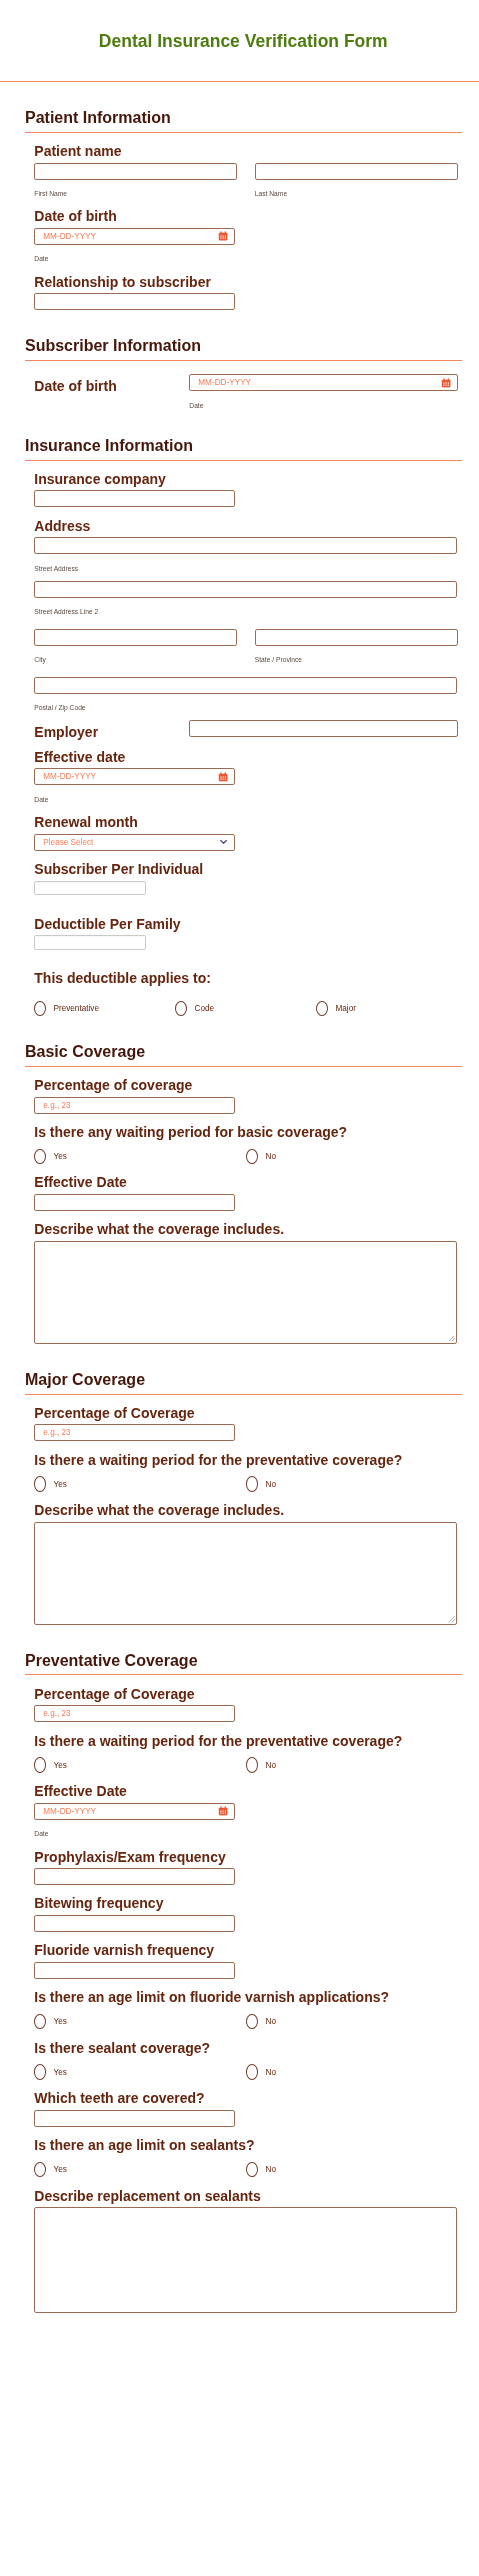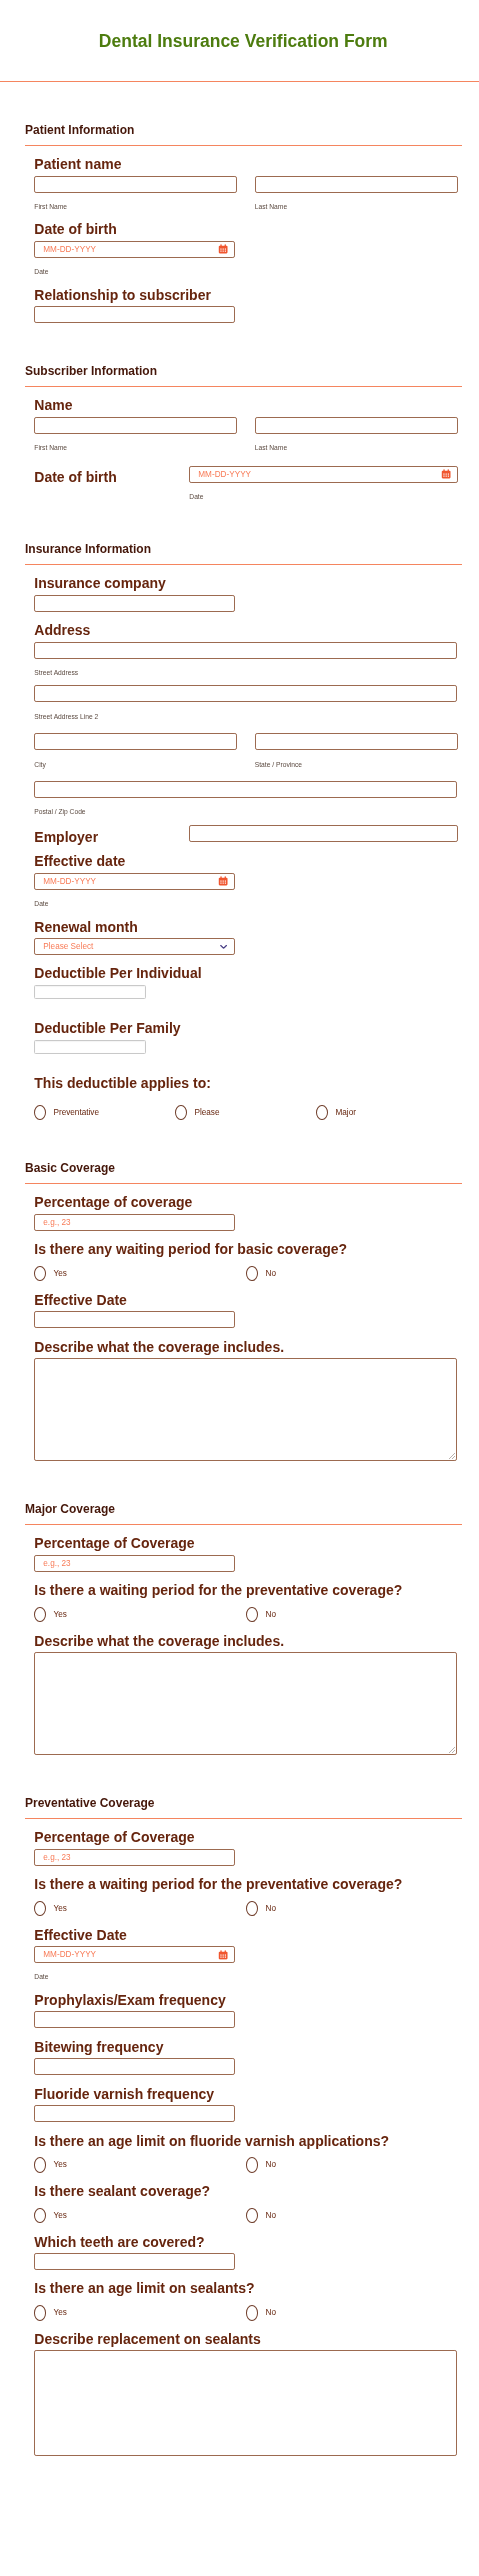--- a/index.html
+++ b/index.html
@@ -13,21 +13,21 @@
   .form-title{
     margin:0; padding-top:30px; text-align:center;
     font-size:17.5px; line-height:23px; font-weight:700; color:#4d7c0f;
   }
   .divider{border:none; border-top:1px solid #f5855f; margin:0;}
   .divider.full-bleed{margin-left:-25px; margin-right:-17.5px;}
   .divider.header-div{margin-top:28px;}
   .divider.section-div{margin-top:6.2px;}
 
   .section-heading{
-    margin:41px 0 0; font-size:12px; line-height:15.5px; font-weight:700; color:#45170a;
+    margin:28px 0 0; font-size:16px; line-height:15.5px; font-weight:700; color:#45170a;
   }
   .fields{padding-left:9.3px;}
   .q-label{
     margin:13.4px 0 5.2px; font-size:14px; line-height:11.3px; font-weight:600; color:#66250e;
   }
   .sublabel{
     margin:10.3px 0 0; font-size:6.7px; line-height:8.2px; color:#5b4a40;
   }
   .input{
     box-sizing:border-box; height:17px; border:0.5px solid #9c6a50; border-radius:2.1px;
@@ -137,33 +137,20 @@
         <input type="text" class="input w-med" style="">
       </div>
     </div>
   </section>
 
   <section>
     <h2 class="section-heading">Subscriber Information</h2>
     <hr class="divider section-div">
     <div class="fields">
 
-      <div>
-        <div class="q-label">Name</div>
-        <div class="two-col">
-          <div class="col">
-            <input type="text" class="input" style="">
-            <div class="sublabel">First Name</div>
-          </div>
-          <div class="col">
-            <input type="text" class="input" style="">
-            <div class="sublabel">Last Name</div>
-          </div>
-        </div>
-      </div>
 
       <div class="row-field">
         <div class="q-label row-label">Date of birth</div>
         <div class="row-control">
           <div class="date-wrap w-row">
             <input type="text" class="input" placeholder="MM-DD-YYYY" style="">
             <span class="cal-icon">
               <svg width="10.3" height="10.3" viewBox="0 0 20 20">
                   <rect x="1.5" y="3.5" width="17" height="15" rx="2" fill="#f0562f"></rect>
                   <rect x="4.6" y="1" width="2.6" height="4.6" rx="1.2" fill="#f0562f"></rect>
@@ -254,39 +241,39 @@
           </select>
           <span class="chevron">
             <svg width="7.2" height="4.6" viewBox="0 0 14 9">
                 <path d="M1.5 1.5 L7 7 L12.5 1.5" stroke="#4e4488" stroke-width="2.4" fill="none" stroke-linecap="round" stroke-linejoin="round"></path>
               </svg>
           </span>
         </div>
       </div>
 
       <div>
-        <div class="q-label">Deductible Per Individual</div>
+        <div class="q-label">Subscriber Per Individual</div>
         <input type="text" class="gray-input" style="">
       </div>
 
       <div>
         <div class="q-label">Deductible Per Family</div>
         <input type="text" class="gray-input" style="">
       </div>
 
       <div>
         <div class="q-label">This deductible applies to:</div>
         <div class="radio-group three">
           <label class="radio-option">
             <span class="radio-circle"></span>
             <span class="radio-text">Preventative</span>
           </label>
           <label class="radio-option">
             <span class="radio-circle"></span>
-            <span class="radio-text">Please</span>
+            <span class="radio-text">Code</span>
           </label>
           <label class="radio-option">
             <span class="radio-circle"></span>
             <span class="radio-text">Major</span>
           </label>
         </div>
       </div>
     </div>
   </section>
 

